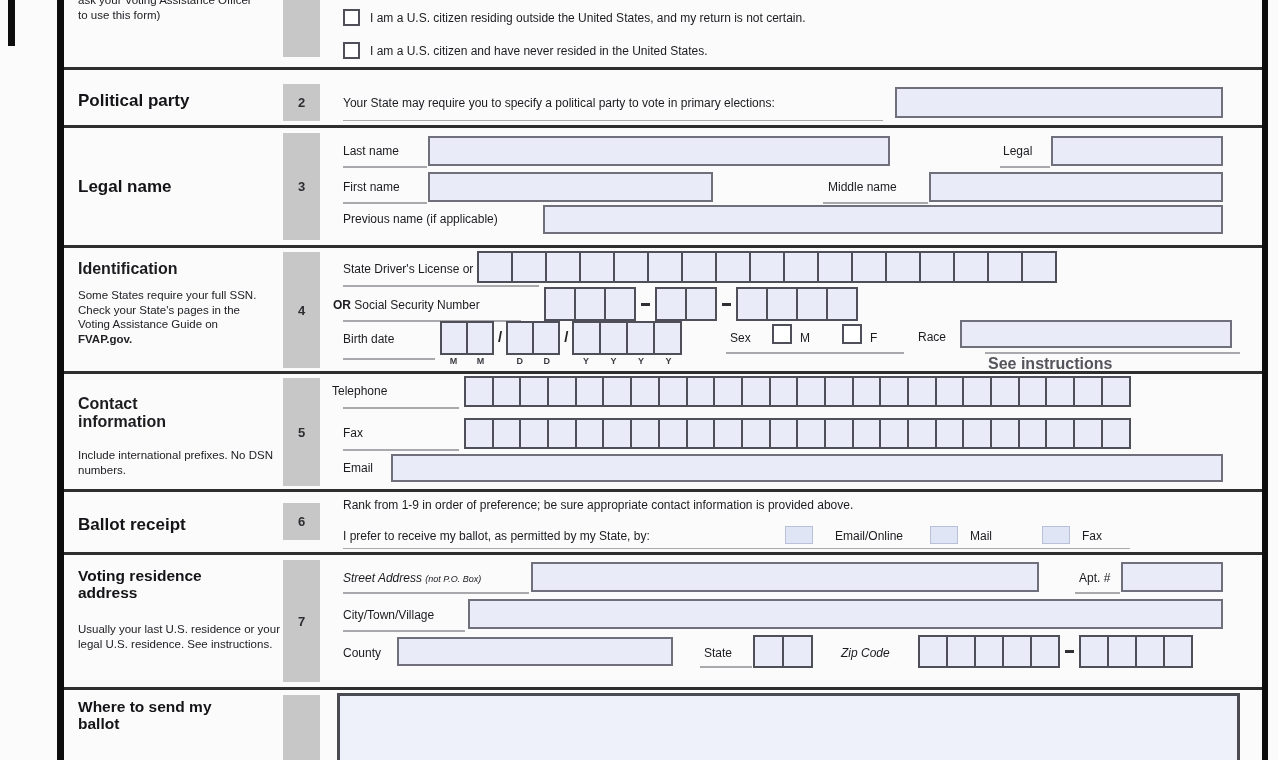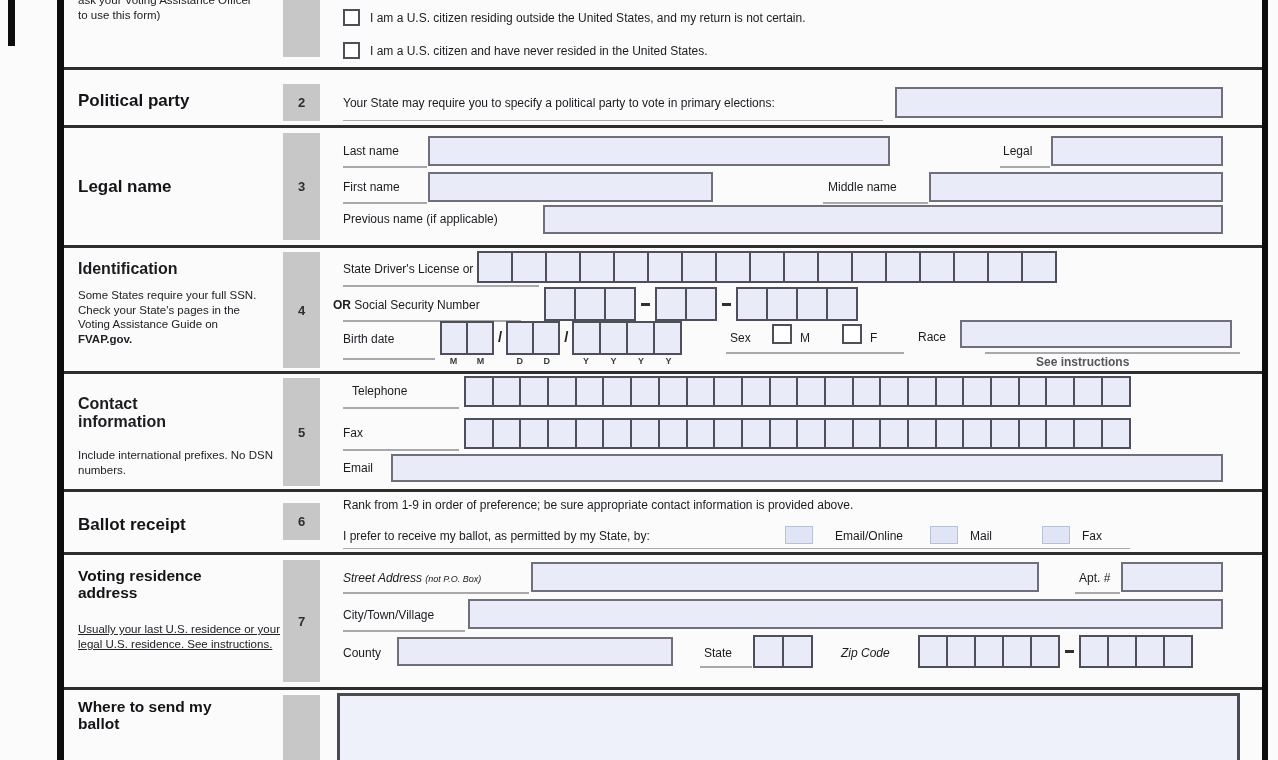--- a/index.html
+++ b/index.html
@@ -39,21 +39,21 @@
   .w-bd4 { width: 29px;   height: 34px; }
   .w-ph  { width: 29.7px; height: 31px; }
   .w-st  { width: 31px;   height: 33px; }
   .w-zip { width: 30px;   height: 33px; }
   .flexrow { position: absolute; display: flex; align-items: flex-start; }
   .dash { width: 9px; height: 3px; background: #2f2f35; align-self: center; margin: 0 5px; }
   .slash { font-size: 15px; font-weight: bold; margin: 7px 4px 0; color: #222; }
   .dgroup { display: flex; flex-direction: column; }
   .letrow { display: flex; margin-top: 1px; }
   .dletter { flex: 1; text-align: center; font-size: 9px; font-weight: bold; color: #3a3a42; }
-  .seeinstr { position: absolute; font-size: 12px; font-weight: bold; color: #55555c; margin-left: 48px; }
+  .seeinstr { position: absolute; font-size: 16px; font-weight: bold; color: #55555c; }
   .clipbox { position: absolute; overflow: hidden; }
 </style>
 </head>
 <body>
 
 <div class="vbar" style="left:8px; top:0; width:7px; height:46px;"></div>
 <div class="vbar" style="left:57px; top:0; width:7px; height:760px;"></div>
 <div class="vbar" style="left:1262px; top:0; width:6px; height:760px;"></div>
 
 <div class="sep" style="top:67px;"></div>
@@ -217,21 +217,21 @@
   <div class="field" style="left:960px; top:320px; width:272px; height:28px;"></div>
   <div class="rule" style="left:985px; top:352px; width:255px;"></div>
   <div class="seeinstr" style="left:988px; top:355px;">See instructions</div>
 </div>
 
 <div>
   <div class="abs" style="left:78px; top:395px; width:150px; font-size:16px; font-weight:bold; line-height:1.15;">Contact information</div>
   <div class="abs nt" style="left:78px; top:448px; width:200px;">Include international prefixes. No DSN numbers.</div>
   <div class="numbox" style="top:378px; height:108px;">5</div>
 
-  <div class="abs lab" style="left:352px; top:384px;">Telephone</div>
+  <div class="abs lab" style="left:332px; top:384px;">Telephone</div>
   <div class="rule" style="left:343px; top:407px; width:116px;"></div>
   <div class="flexrow" style="left:464px; top:376px;">
     <div class="boxrow">
         <span class="cb w-ph"></span>
         <span class="cb w-ph"></span>
         <span class="cb w-ph"></span>
         <span class="cb w-ph"></span>
         <span class="cb w-ph"></span>
         <span class="cb w-ph"></span>
         <span class="cb w-ph"></span>
@@ -300,21 +300,21 @@
   <div class="optbox" style="left:785px; top:526px;"></div>
   <div class="abs lab" style="left:835px; top:529px;">Email/Online</div>
   <div class="optbox" style="left:930px; top:526px;"></div>
   <div class="abs lab" style="left:970px; top:529px;">Mail</div>
   <div class="optbox" style="left:1042px; top:526px;"></div>
   <div class="abs lab" style="left:1082px; top:529px;">Fax</div>
 </div>
 
 <div>
   <div class="abs h2" style="left:78px; top:567px; width:185px;">Voting residence address</div>
-  <div class="abs nt" style="left:78px; top:622px; width:205px;text-decoration:underline;">Usually your last U.S. residence or your legal U.S. residence. See instructions.</div>
+  <div class="abs nt" style="left:78px; top:622px; width:205px;">Usually your last U.S. residence or your legal U.S. residence. See instructions.</div>
   <div class="numbox" style="top:560px; height:122px;">7</div>
 
   <div class="abs lab" style="left:343px; top:571px;font-style:italic;">
     <span>Street Address</span>
     <span class="lab-sm">(not P.O. Box)</span>
   </div>
   <div class="rule" style="left:343px; top:592px; width:186px;"></div>
   <div class="field" style="left:531px; top:562px; width:508px; height:30px;"></div>
   <div class="abs lab" style="left:1079px; top:571px;">Apt. #</div>
   <div class="rule" style="left:1075px; top:592px; width:45px;"></div>

